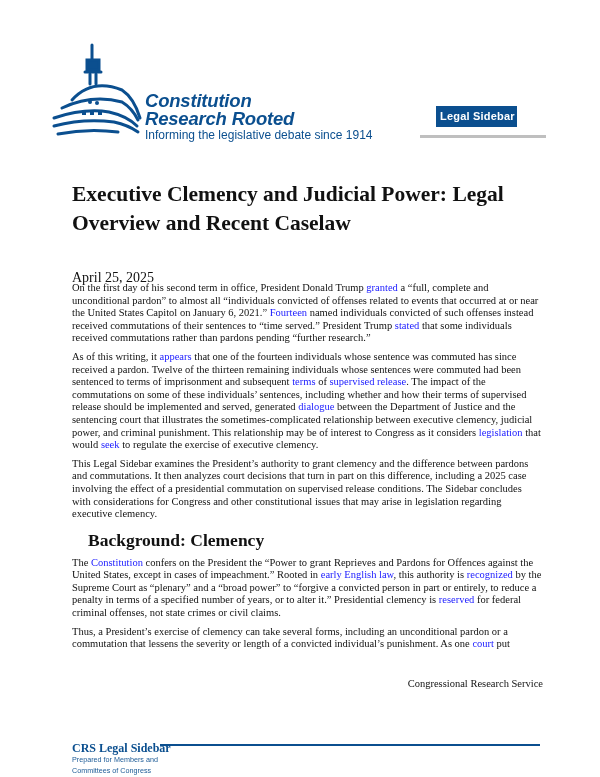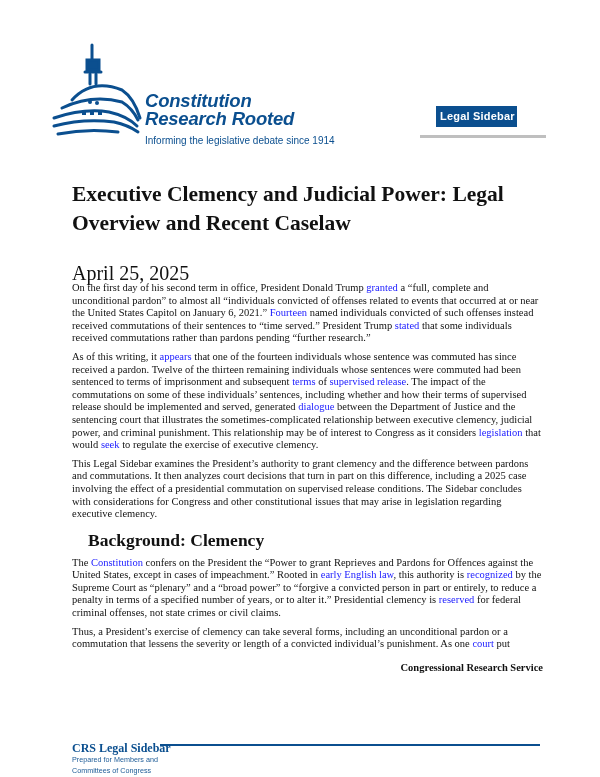--- a/index.html
+++ b/index.html
@@ -1,30 +1,30 @@
 <!DOCTYPE html>
 <html><head>
   <meta charset="utf-8">
   <style>
     html, body { margin:0; padding:0; background:#ffffff; }
     body { width:600px; height:777px; position:relative; overflow:hidden; font-family:"Liberation Serif", serif; color:#111; }
     .logo { position:absolute; left:52px; top:40px; width:250px; height:100px; }
     .logo-text { position:absolute; left:145px; top:92px; color:#0b4f8f; font-family:"Liberation Sans", sans-serif; }
     .logo-line1 { font-size:18.5px; font-weight:bold; font-style:italic; line-height:18px; letter-spacing:-0.2px; }
-    .logo-tag { font-size:10px; line-height:12px; margin-top:7px;text-align:right; }
+    .logo-tag { font-size:12px; line-height:12px; margin-top:1px;text-align:right; }
     .badge { position:absolute; left:436px; top:106px; background:#0b4f8f; color:#fff; font-family:"Liberation Sans", sans-serif; font-weight:bold; font-size:11px; line-height:19px; padding:1px 2px 1px 4px; letter-spacing:0.2px; }
     .badge-rule { position:absolute; left:420px; top:135px; width:126px; height:3px; background:#bfbfbf; }
     .title { position:absolute; left:72px; top:180px; width:470px; font-size:21.5px; font-weight:bold; line-height:29px; }
-    .date { position:absolute; left:72px; top:262px; font-size:20px; }
+    .date { position:absolute; left:72px; top:270px; font-size:14px; }
     .body { position:absolute; left:72px; top:282px; width:470px; font-size:10.5px; line-height:12.6px; }
     .body p { margin:0 0 6px 0; }
     .body a { color:#1a1aff; text-decoration:none; }
     .h2 { font-size:17.5px; font-weight:bold; margin:8px 0 6px 16px; line-height:22px; }
     .footer-right { position:absolute; right:57px; top:660px; text-align:right; font-size:10.5px; line-height:15px; }
-    .footer-right .org { font-weight:bold; }
+    .footer-right .org { font-weight:normal;margin-top:16px; }
     .footer-left { position:absolute; left:72px; top:743px; font-family:"Liberation Sans", sans-serif; font-size:7.2px; color:#1b5a96; line-height:11px; }
     .footer-left .fl-title { font-weight:bold; font-size:12px; color:#0b4f8f;font-family:Liberation Serif, serif; }
     .footer-rule { position:absolute; left:160px; top:744px; width:380px; height:1.5px; background:#0b4f8f; }
   </style>
 </head>
 <body>
 
 <div class="logo">
   <svg width="100" height="100" viewBox="0 0 100 100" style="position:absolute;left:0;top:0">
     <g fill="none" stroke="#0b4f8f" stroke-width="3" stroke-linecap="round">

